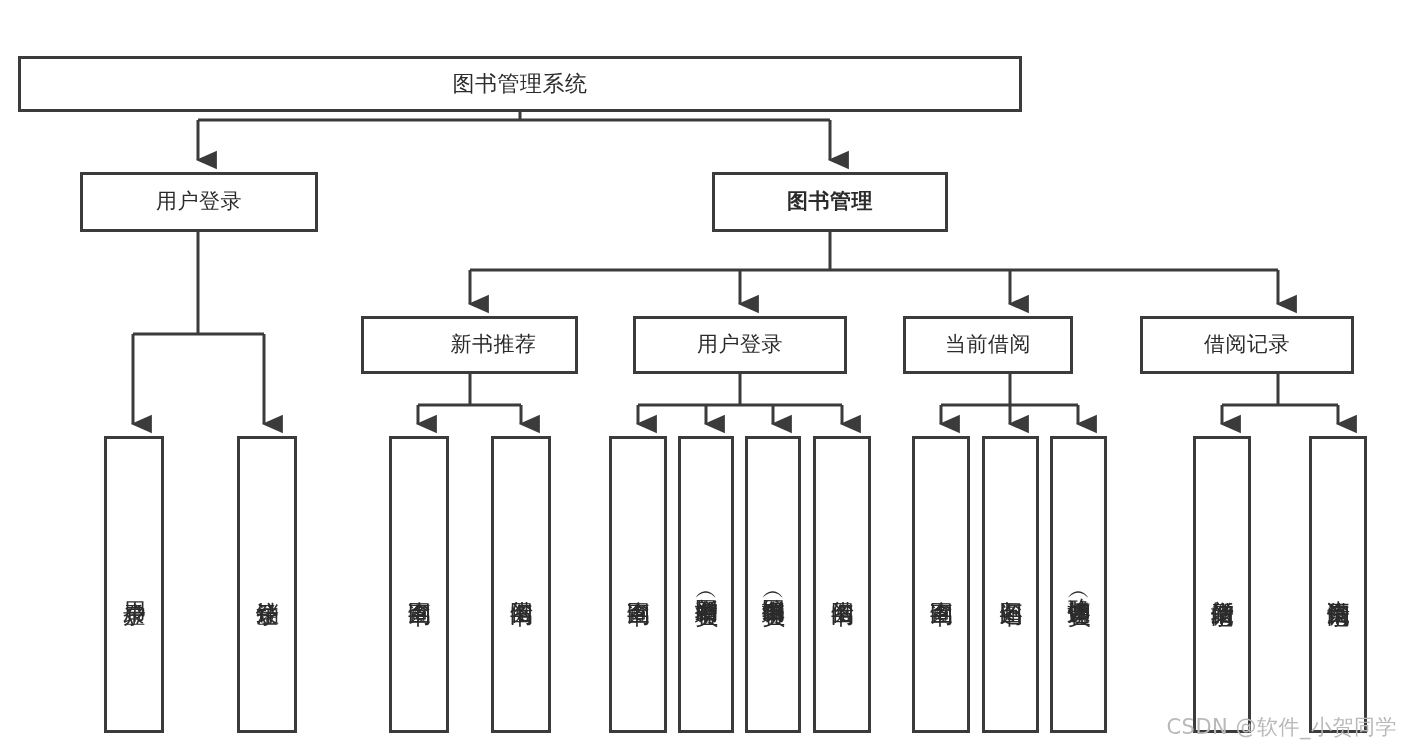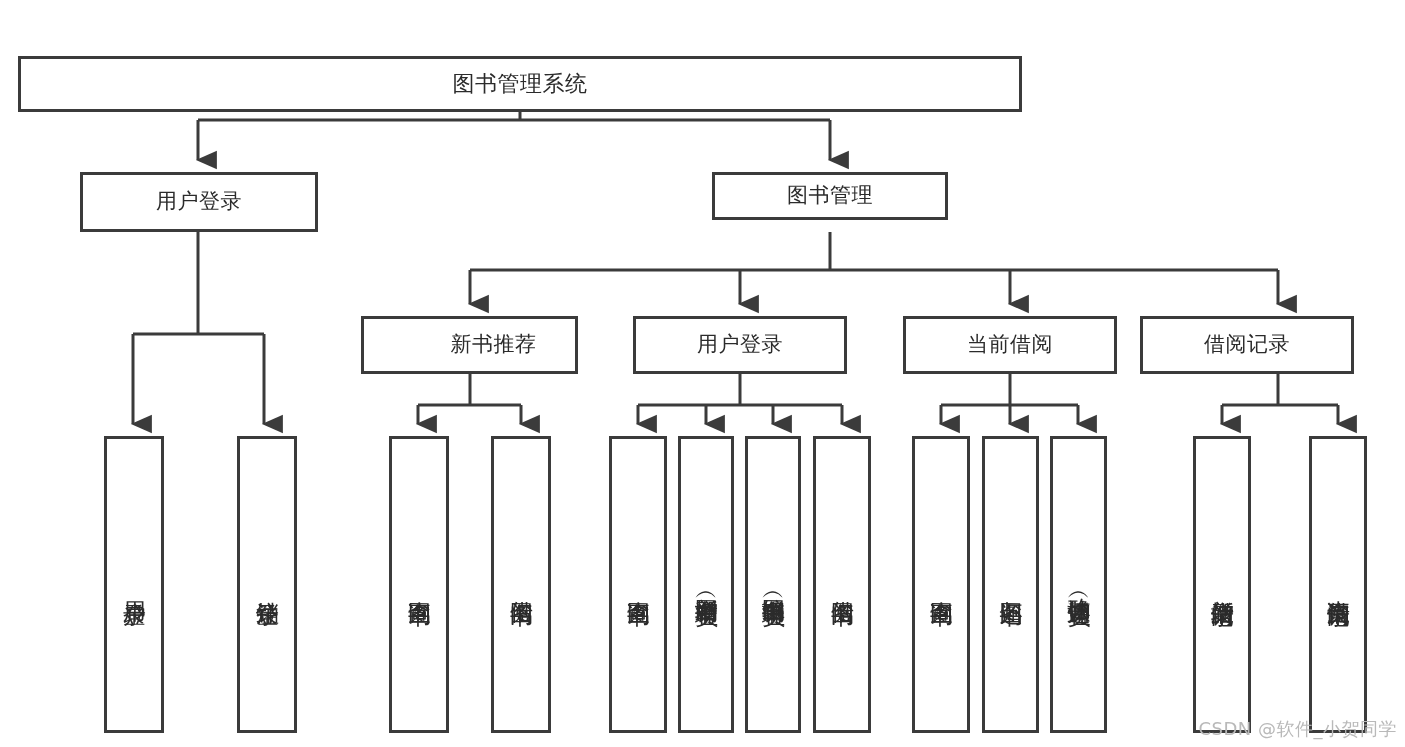--- a/index.html
+++ b/index.html
@@ -55,21 +55,21 @@
     font-size: 23px;
     line-height: 1.30;
     letter-spacing: 1px;
     white-space: nowrap;
     max-height: 100%;
   }
   .watermark {
     position: absolute;
     right: 8px;
     bottom: 6px;
-    font-size: 18px;
+    font-size: 21px;
     color: #b9b9b9;
     letter-spacing: 0.5px;
     z-index: 6;
     white-space: nowrap;
     pointer-events: none;
   }
 </style>
 </head>
 <body>
 
@@ -125,31 +125,31 @@
     </g>
   </svg>
 
   <div class="node root" style="left:18px; top:12px; width:1004px; height:56px;margin-top:44px;">
     <span class="label">图书管理系统</span>
   </div>
 
   <div class="node lvl2" style="left:80px; top:172px; width:238px; height:60px;">
     <span class="label">用户登录</span>
   </div>
-  <div class="node lvl2" style="left:712px; top:172px; width:236px; height:48px;">
+  <div class="node lvl2" style="left:712px; top:172px; width:236px; height:60px;font-weight:bold;">
     <span class="label">图书管理</span>
   </div>
 
   <div class="node lvl3" style="left:361px; top:316px; width:217px; height:58px;padding-left:48px;">
     <span class="label">新书推荐</span>
   </div>
   <div class="node lvl3" style="left:633px; top:316px; width:214px; height:58px;">
     <span class="label">用户登录</span>
   </div>
-  <div class="node lvl3" style="left:903px; top:316px; width:214px; height:58px;">
+  <div class="node lvl3" style="left:903px; top:316px; width:170px; height:58px;">
     <span class="label">当前借阅</span>
   </div>
   <div class="node lvl3" style="left:1140px; top:316px; width:214px; height:58px;">
     <span class="label">借阅记录</span>
   </div>
 
   <div class="node leaf" style="left:104px; top:436px; width:60px; height:297px;">
     <span class="label">用户登录</span>
   </div>
   <div class="node leaf" style="left:237px; top:436px; width:60px; height:297px;">

